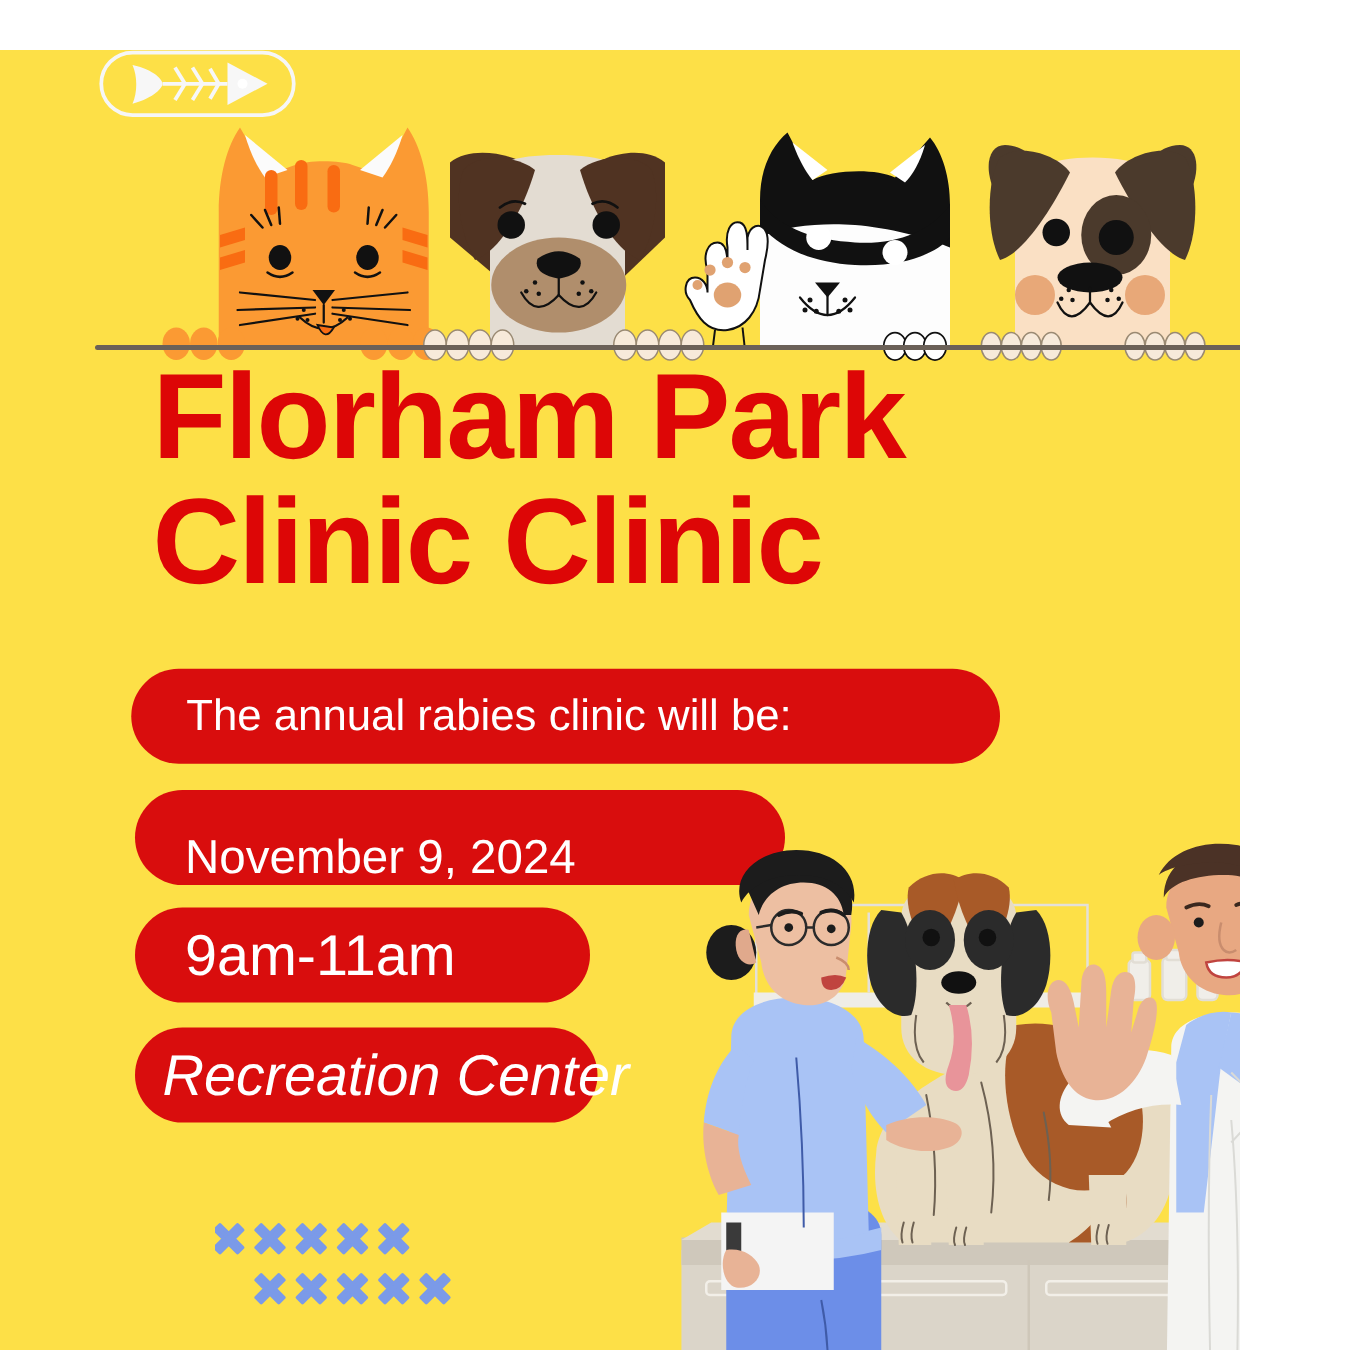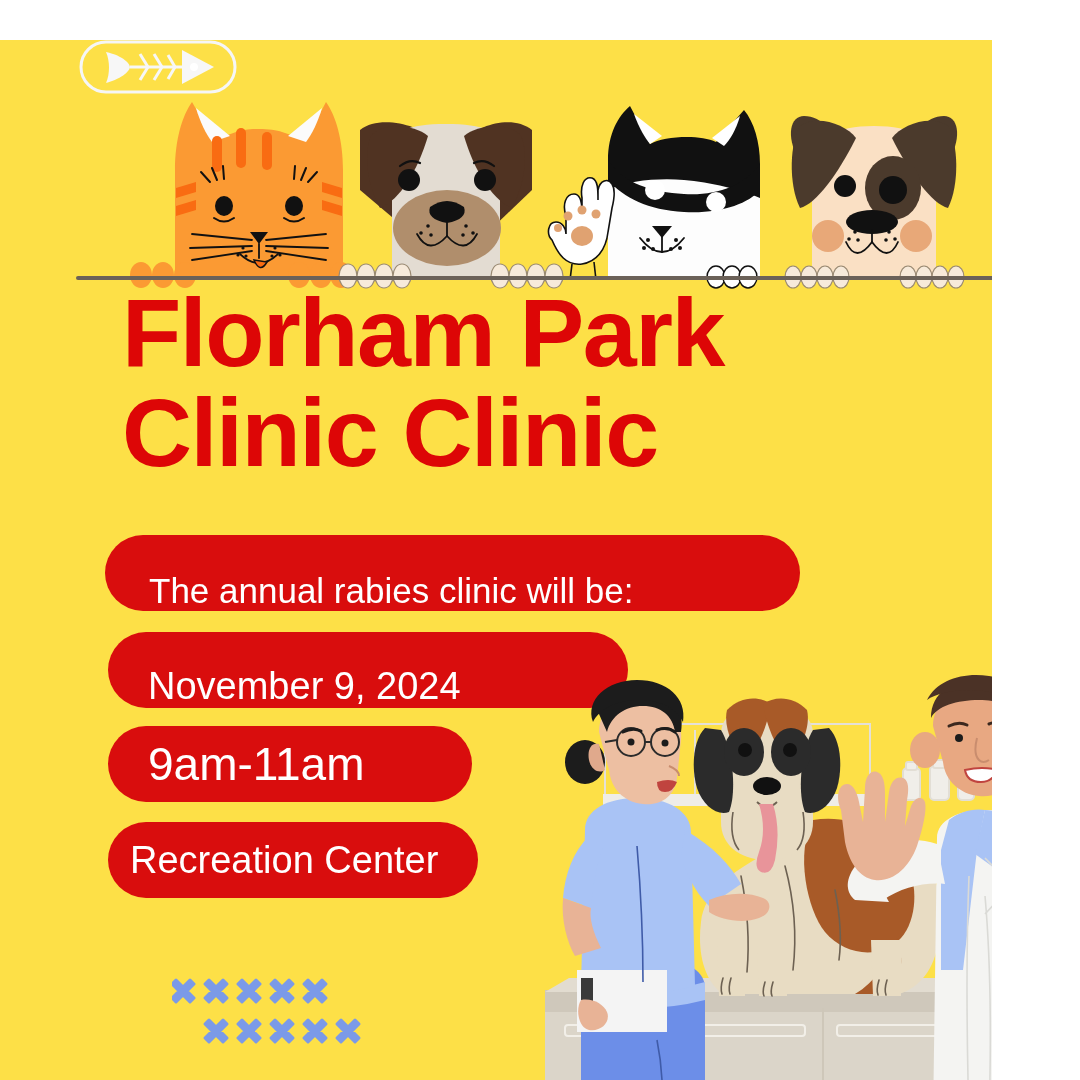--- a/index.html
+++ b/index.html
@@ -35,28 +35,28 @@
     position:absolute;
     background:#d90d0d;
     border-radius:40px;
     color:#ffffff;
     display:flex;
     align-items:center;
     box-sizing:border-box;
     font-family:"Liberation Sans", sans-serif;
   }
   .pill span{display:block;white-space:nowrap;}
-  #pill-0{left:105px;top:495px;width:695px;height:76px;padding-left:44px;align-items:flex-end;}
+  #pill-0{left:105px;top:495px;width:695px;height:76px;padding-left:44px;}
   #pill-0 span{font-size:35px;}
   #pill-1{left:108px;top:592px;width:520px;height:76px;padding-left:40px;align-items:flex-end;}
   #pill-1 span{font-size:38px;}
   #pill-2{left:108px;top:686px;width:364px;height:76px;padding-left:40px;}
   #pill-2 span{font-size:46px;}
   #pill-3{left:108px;top:782px;width:370px;height:76px;padding-left:22px;}
-  #pill-3 span{font-size:38px;}
+  #pill-3 span{font-size:46px;font-style:italic;}
 
   
   .x-deco{position:absolute;left:172px;top:936px;width:200px;height:80px;}
 
   
   .vet-scene{position:absolute;left:545px;top:630px;width:535px;height:450px;}
 </style>
 </head>
 <body>
 

